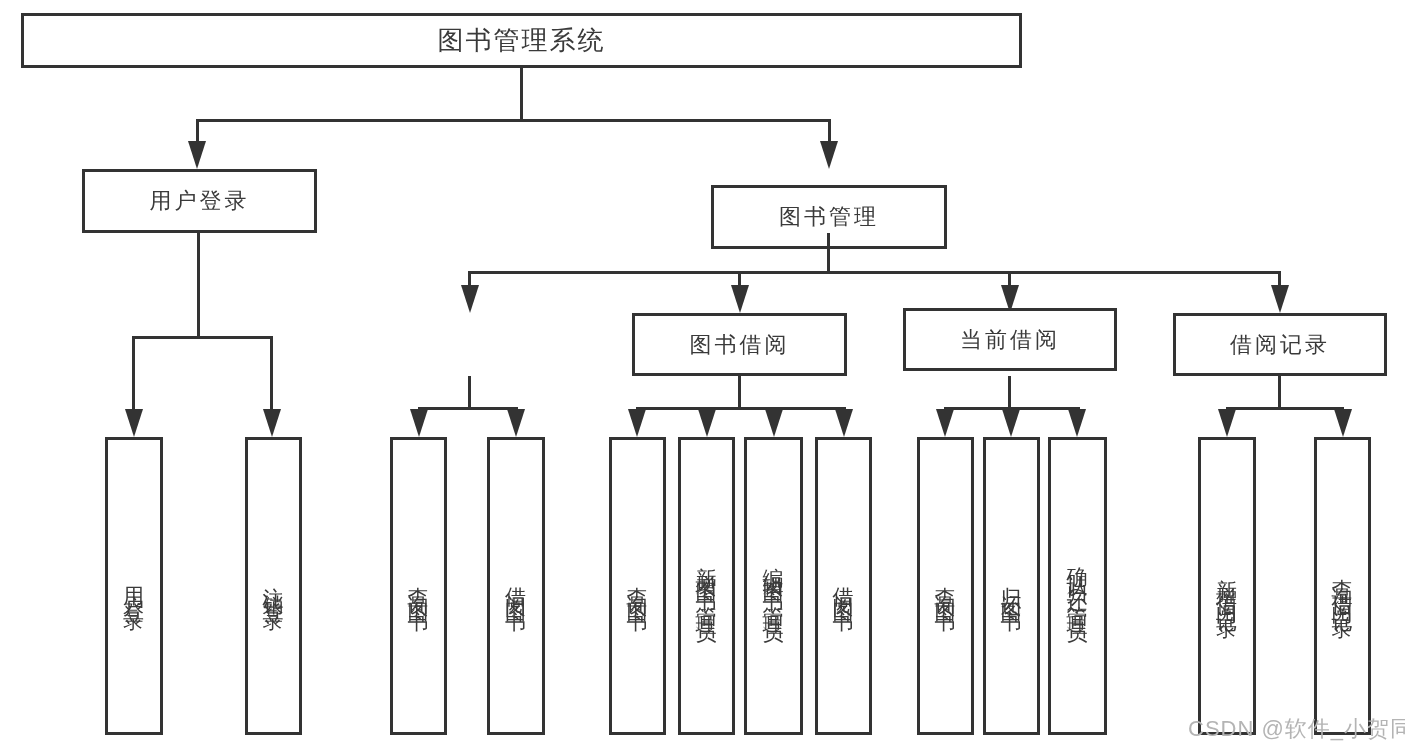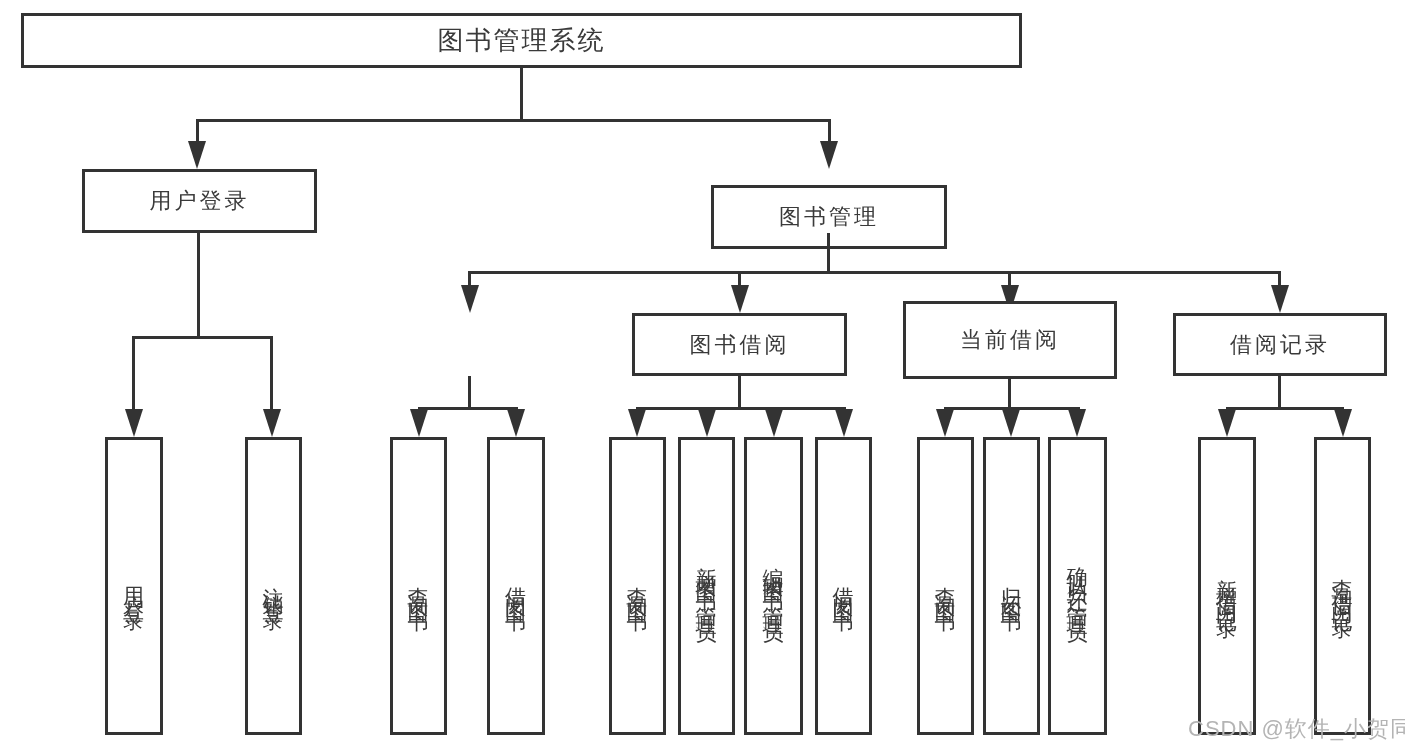--- a/index.html
+++ b/index.html
@@ -85,21 +85,21 @@
   <div class="vl" style="left:738px;top:271px;height:16px;"></div>
   <div class="arrow" style="left:731px;top:285px;"></div>
   <div class="vl" style="left:1008px;top:271px;height:16px;"></div>
   <div class="arrow" style="left:1001px;top:285px;"></div>
   <div class="vl" style="left:1278px;top:271px;height:16px;"></div>
   <div class="arrow" style="left:1271px;top:285px;"></div>
 
   <div class="node hnode" style="left:632px;top:313px;width:215px;height:63px;">
     <span>图书借阅</span>
   </div>
-  <div class="node hnode" style="left:903px;top:301px;width:214px;height:78px;">
+  <div class="node hnode" style="left:903px;top:308px;width:214px;height:63px;">
     <span>当前借阅</span>
   </div>
   <div class="node hnode" style="left:1173px;top:313px;width:214px;height:63px;">
     <span>借阅记录</span>
   </div>
 
   <div class="vl" style="left:468px;top:376px;height:32px;"></div>
   <div class="hl" style="left:418px;top:407px;width:100px;"></div>
   <div class="arrow" style="left:410px;top:409px;"></div>
   <div class="arrow" style="left:507px;top:409px;"></div>

